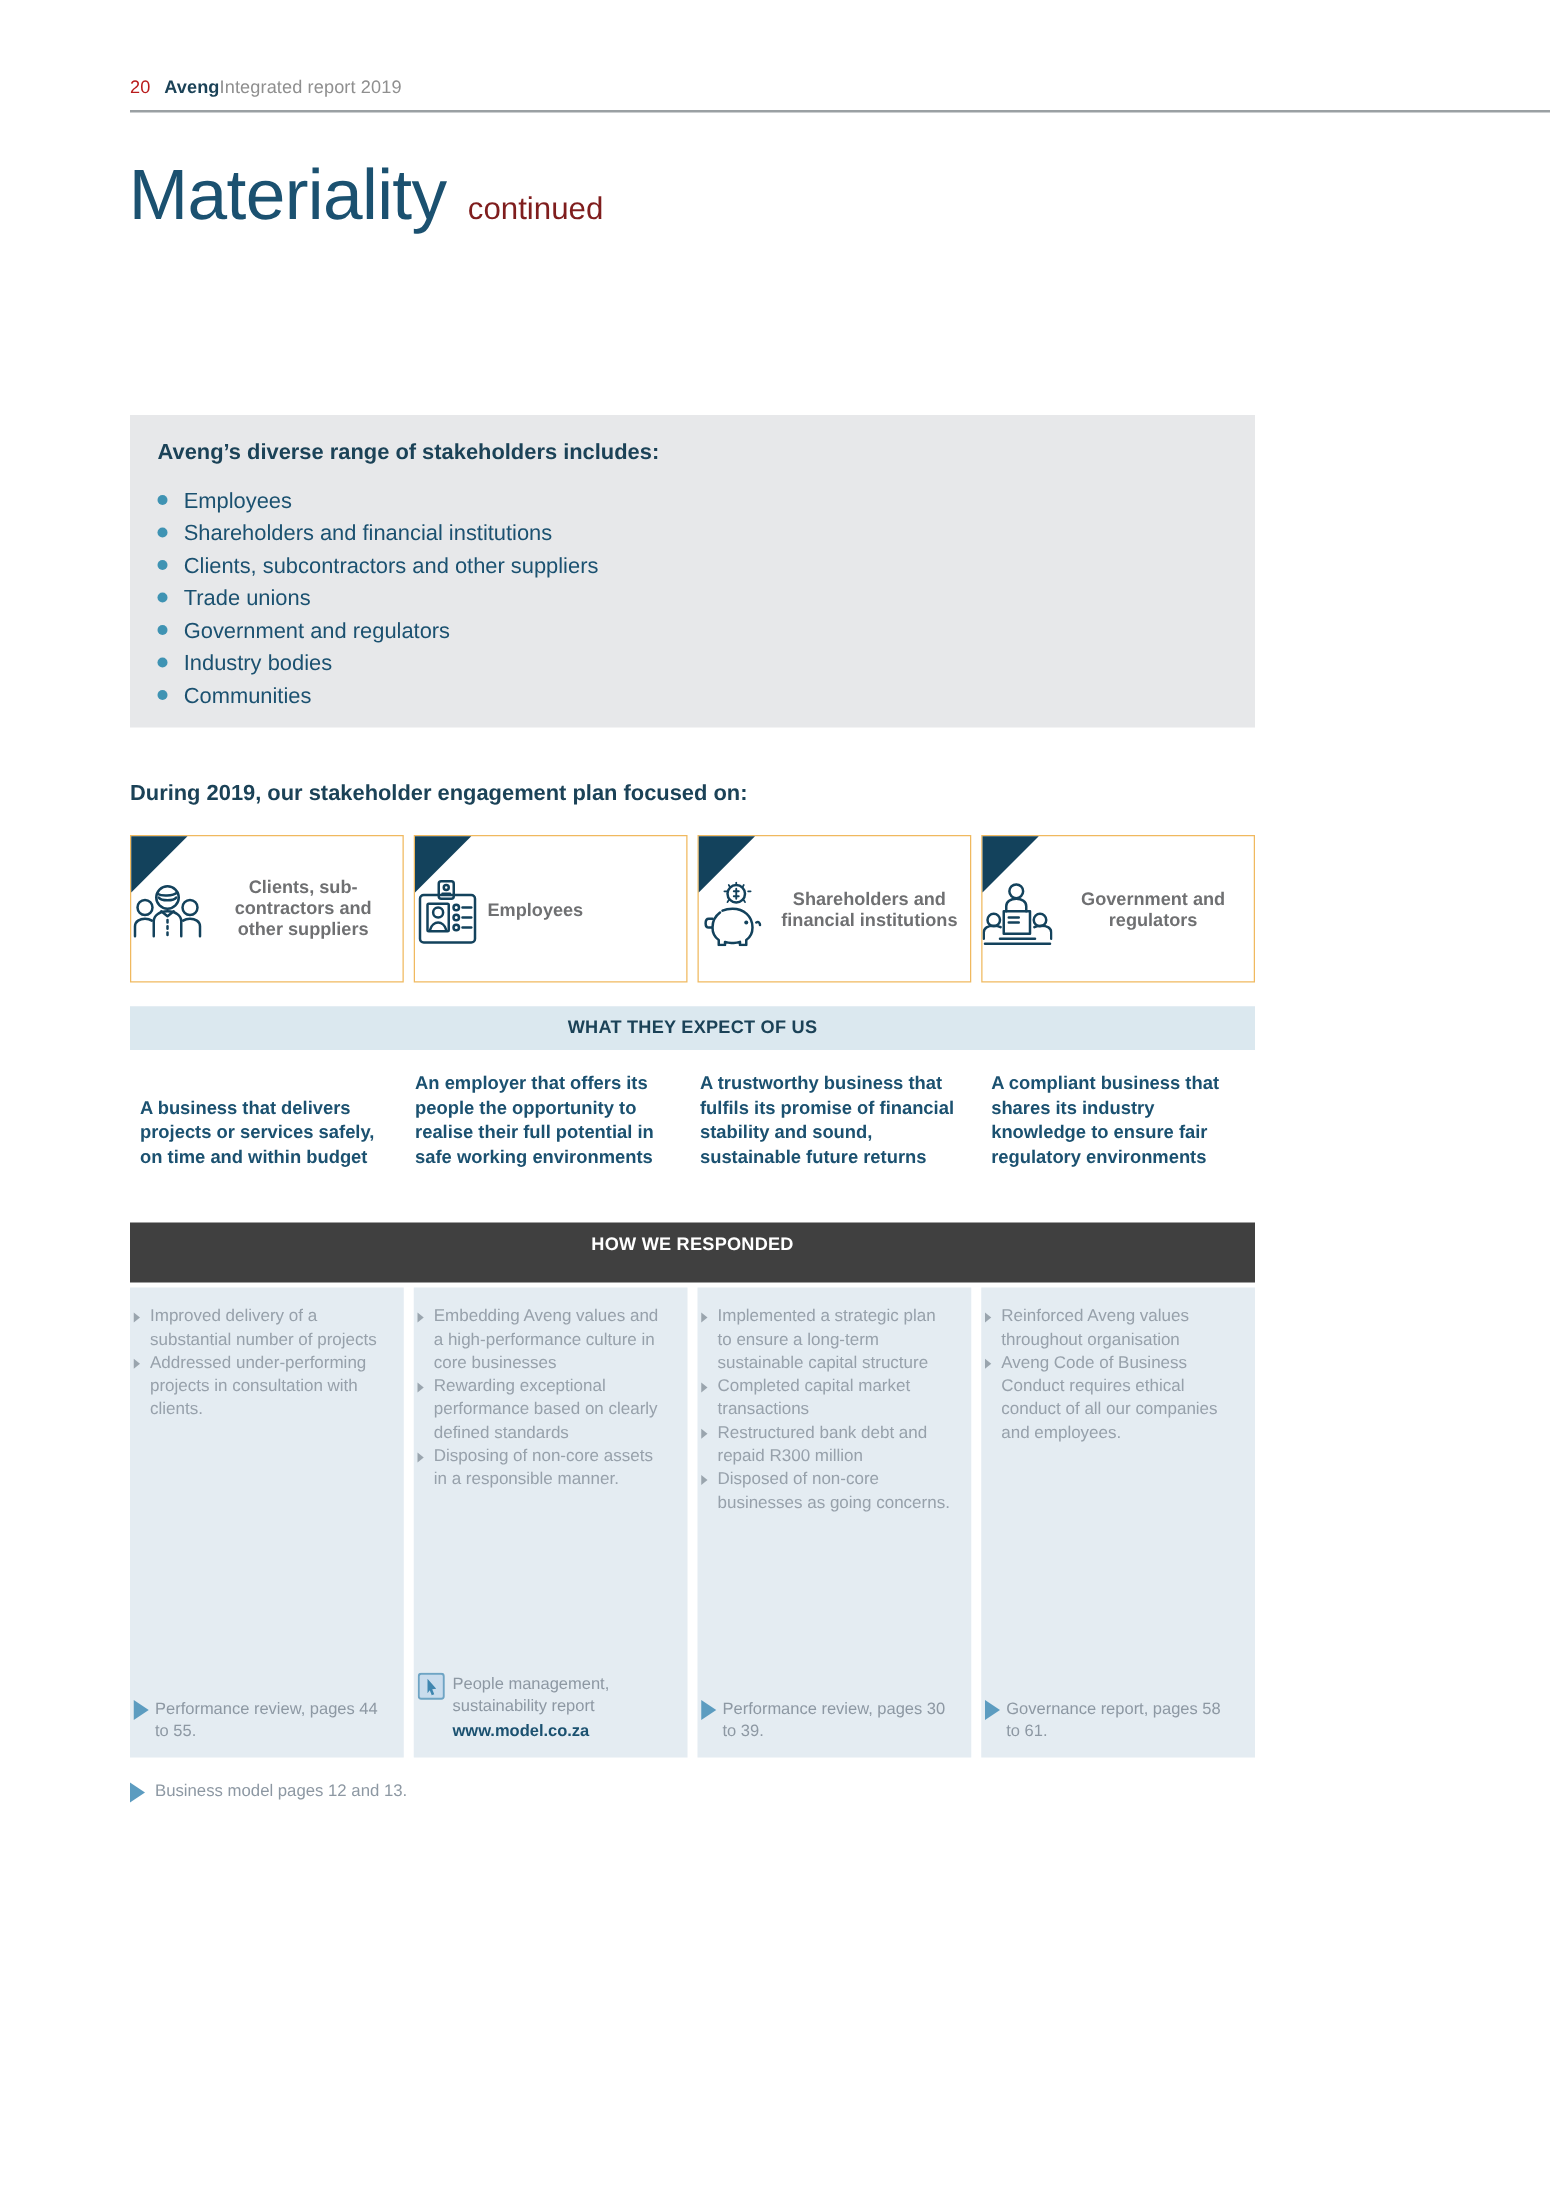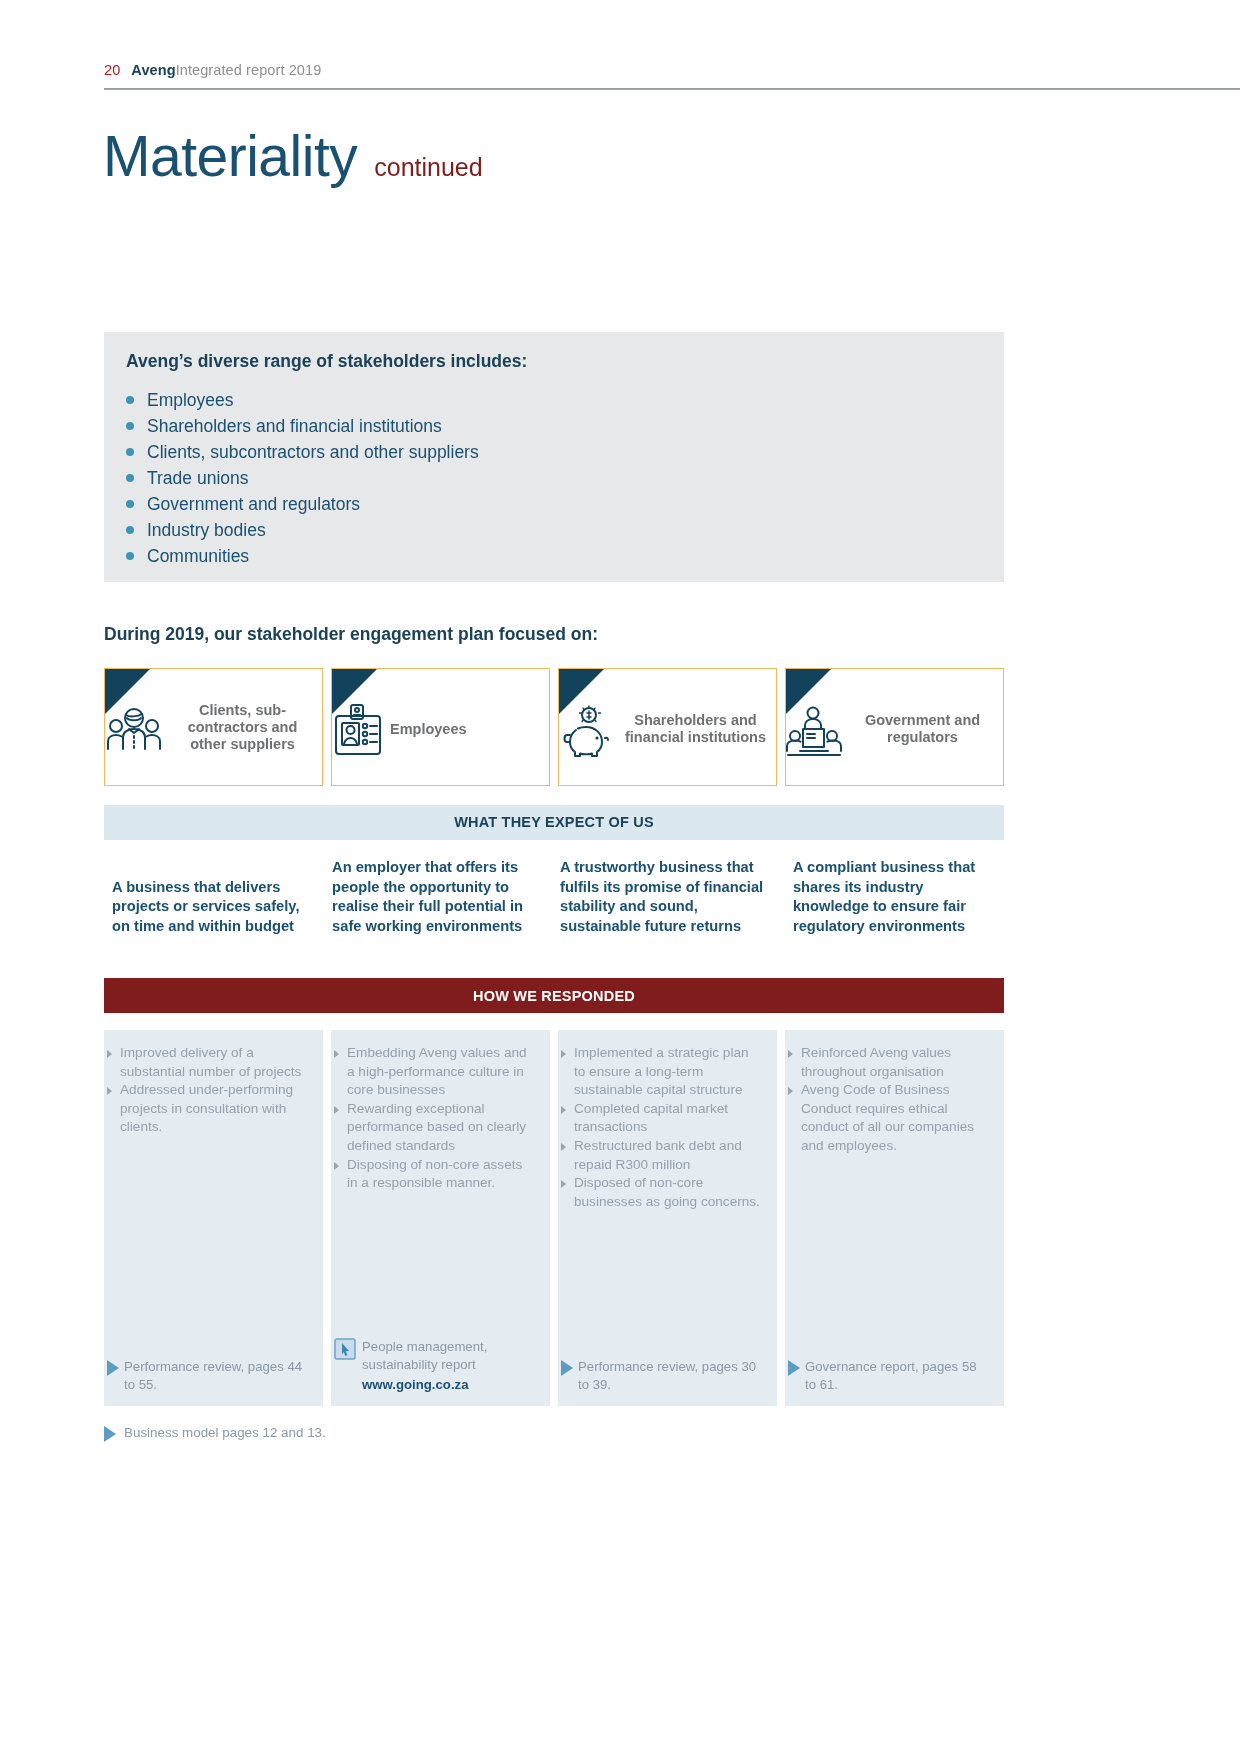--- a/index.html
+++ b/index.html
@@ -194,23 +194,23 @@
     height: 35px;
     line-height: 35px;
     background: #dbe8ef;
     color: #1b4257;
     font-size: 14.5px;
     font-weight: bold;
     letter-spacing: 0.2px;
   }
   .band-responded {
     top: 978px;
-    height: 35px;
+    height: 48px;
     line-height: 36px;
-    background: #7f1d1d;
+    background: #404040;
     color: #ffffff;
     font-size: 14.5px;
     font-weight: bold;
     letter-spacing: 0.2px;
   }
 
   
   .expect-row {
     position: absolute;
     left: 104px;
@@ -517,21 +517,21 @@
       </ul>
       <div class="resp-foot">
         <span class="foot-icon">
           <svg width="22" height="22" viewBox="0 0 22 22" fill="none">
             <rect x="1" y="1" width="20" height="20" rx="2" fill="#c9dced" stroke="#6ea4c4" stroke-width="1.5"></rect>
             <path d="M8 5l7 8-3.2.3 1.6 4-2 .8-1.6-4L8 16.5z" fill="#3f86b0"></path>
           </svg>
         </span>
         <span class="foot-text">
           <span>People management, sustainability report</span>
-          <span class="foot-url">www.going.co.za</span>
+          <span class="foot-url">www.model.co.za</span>
         </span>
       </div>
     </div>
 
     <div class="resp-cell">
       <ul class="resp-list">
         <li>
             <span class="tri"></span>
             <span>Implemented a strategic plan to ensure a long-term sustainable capital structure</span>
           </li>

